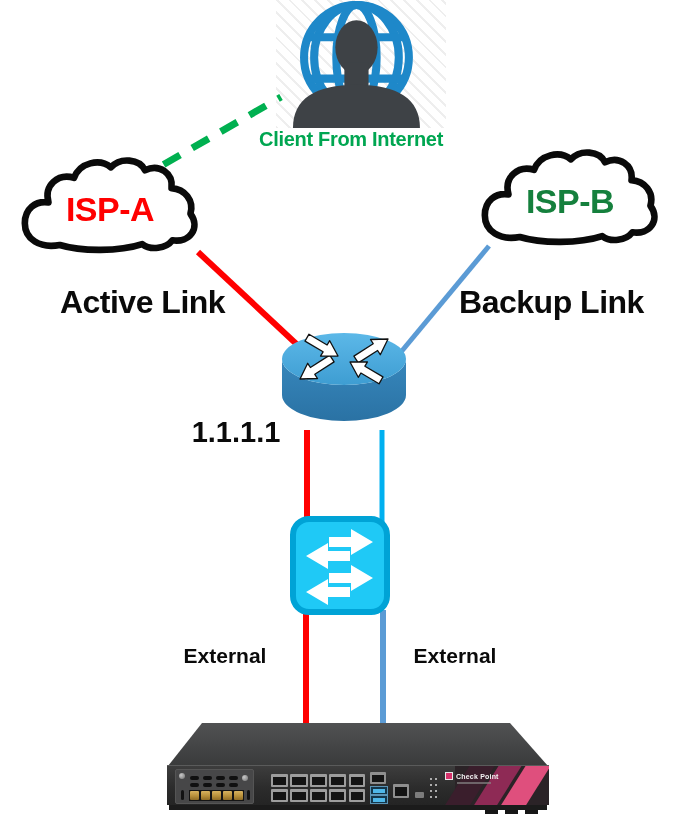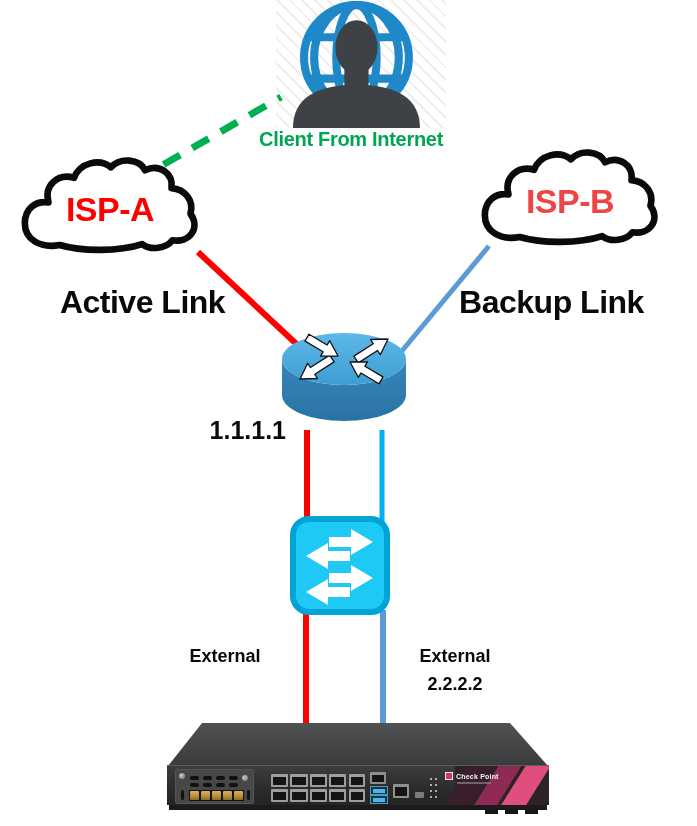--- a/index.html
+++ b/index.html
@@ -17,35 +17,35 @@
   #client-label{left:238px;top:128px;width:226px;text-align:center;z-index:3;
     font-size:20px;font-weight:600;color:#00A651;letter-spacing:-.3px;}
 
   
   .cloud{z-index:2;width:192px;height:106px;}
   #isp-a-cloud{left:14px;top:156px;}
   #isp-b-cloud{left:474px;top:148px;}
   .cloud-label{position:absolute;left:0;right:0;top:34px;text-align:center;
     font-size:34px;font-weight:700;letter-spacing:-.5px;}
   #isp-a-label{color:#FF0000;}
-  #isp-b-label{color:#ef4444;}
+  #isp-b-label{color:#15803d;}
 
   .link-label{z-index:3;width:245px;text-align:center;font-size:32px;font-weight:700;
     color:#0a0a0a;letter-spacing:-.5px;}
   #active-link-label{left:20px;top:284px;}
   #backup-link-label{left:429px;top:284px;}
 
   
   #router{left:280px;top:331px;z-index:2;}
-  .ip-label{z-index:3;width:100px;text-align:right;font-size:25px;font-weight:700;color:#0a0a0a;}
+  .ip-label{z-index:3;width:100px;text-align:center;font-size:29px;font-weight:700;color:#0a0a0a;}
   #ip-1111{left:186px;top:416px;}
   #ip-2221{left:392px;top:416px;}
   #switch{left:289px;top:515px;z-index:2;}
 
-  .ext-label{z-index:3;width:136px;text-align:center;font-size:18px;font-weight:700;
+  .ext-label{z-index:3;width:136px;text-align:center;font-size:21px;font-weight:700;
     color:#0a0a0a;line-height:28px;}
   #ext-left{left:157px;top:642px;}
   #ext-right{left:387px;top:642px;}
 
   
   #appliance{left:167px;top:721px;width:382px;height:92px;z-index:2;}
   #appliance-top{position:absolute;left:0;top:0;width:382px;height:45px;
     background:linear-gradient(180deg,#525354 0%,#434445 60%,#3a3b3b 100%);
     clip-path:polygon(35px 2px,343px 2px,381px 45px,1px 45px);}
   #appliance-face{position:absolute;left:0;top:44px;width:382px;height:39px;overflow:hidden;
@@ -185,21 +185,20 @@
         <polygon points="61,72 39,72 39,64 17,77 39,90 39,82 61,82"></polygon>
       </g>
     </svg>
   </div>
 
   <div id="ext-left" class="abs ext-label">
     <div>External</div>
   </div>
   <div id="ext-right" class="abs ext-label">
     <div>External</div>
-    <div>2.2.2.2</div>
   </div>
 
   <div id="appliance" class="abs">
     <div id="appliance-top"></div>
     <div id="appliance-face">
 
       <div id="fiber-module">
         <div class="screw" style="left:3px;top:3px;"></div>
         <div class="screw" style="left:66px;top:5px;"></div>
         <div class="slat" style="left:14px;top:6px;"></div>

